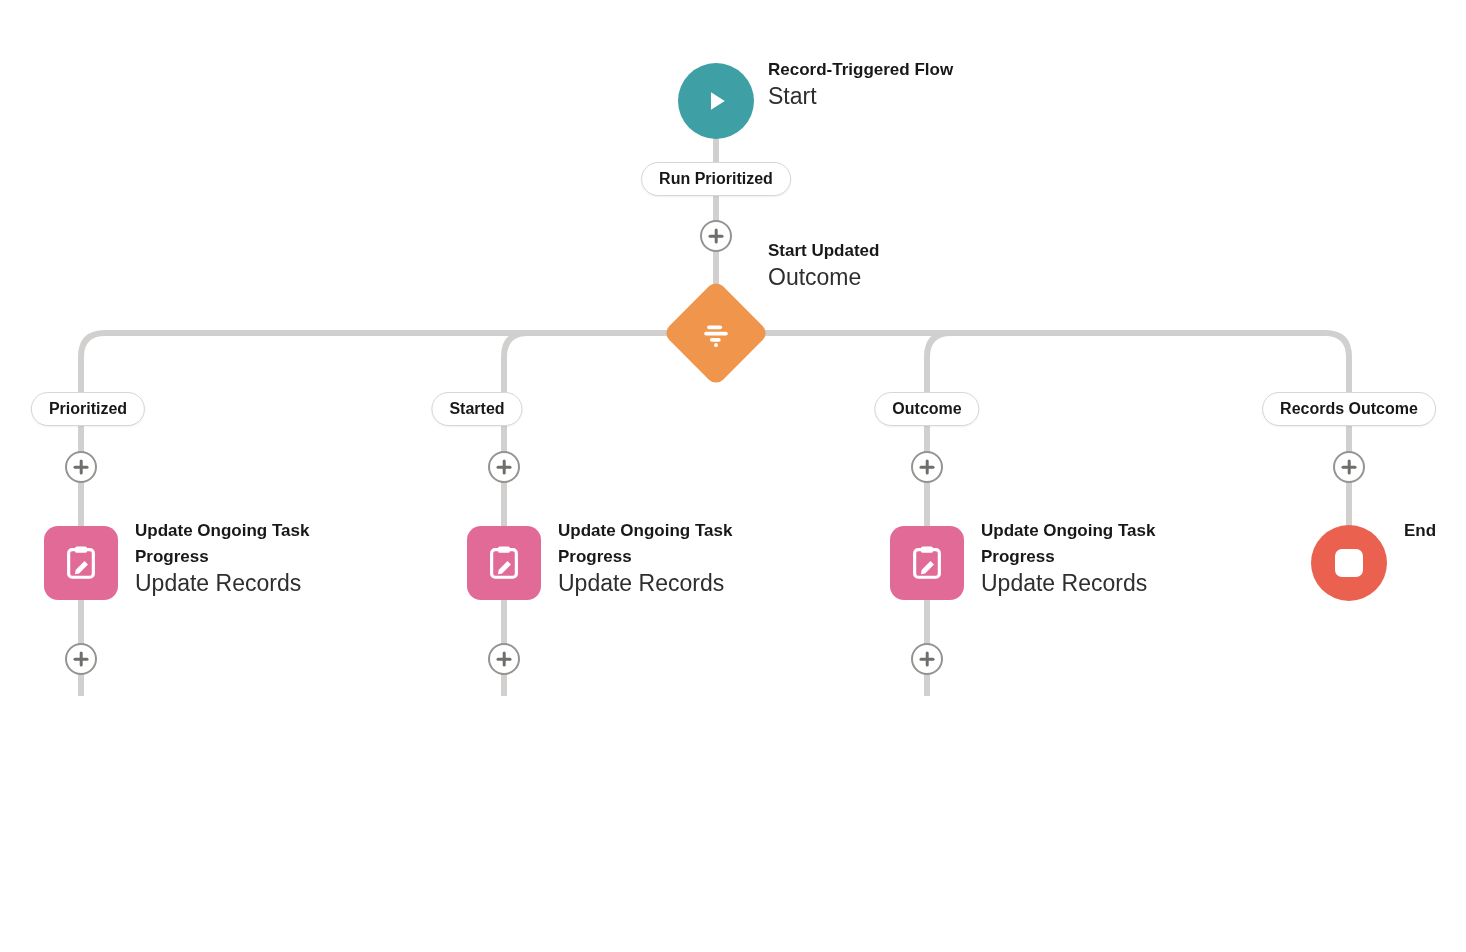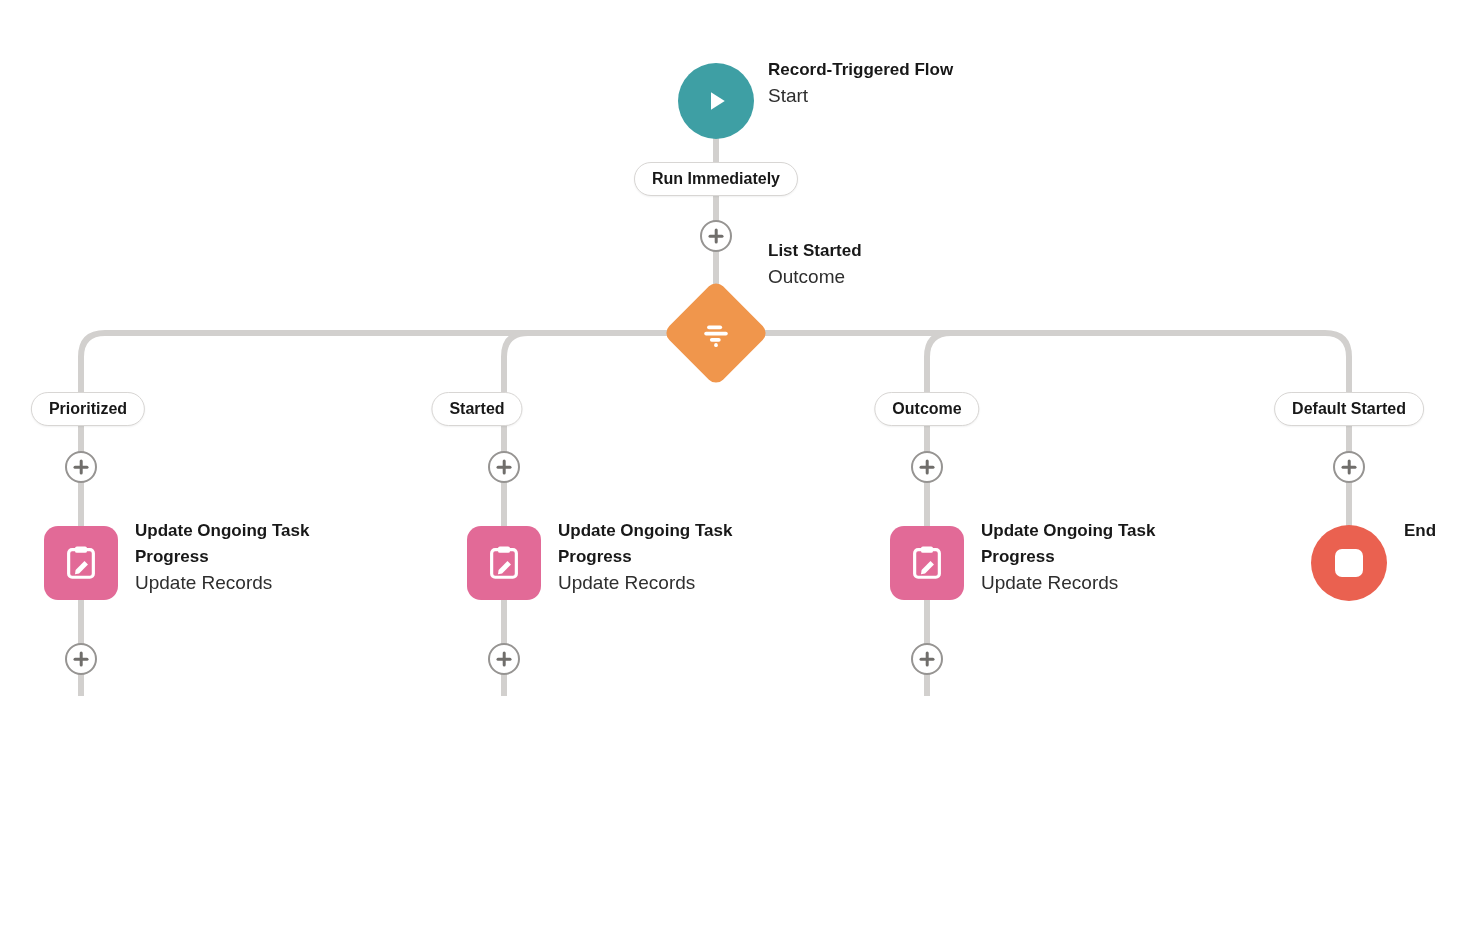--- a/index.html
+++ b/index.html
@@ -83,21 +83,21 @@
   .plus::before{width:15px;height:2.6px;transform:translate(-50%,-50%);}
   .plus::after{width:2.6px;height:15px;transform:translate(-50%,-50%);}
 
   
   .label-block{position:absolute;}
   .label-block .title{
     font-size:17px;font-weight:700;color:var(--text-title);
     line-height:26px;max-width:232px;
   }
   .label-block .subtitle{
-    font-size:19px;font-weight:400;color:var(--text-subtitle);
+    font-size:23px;font-weight:400;color:var(--text-subtitle);
     line-height:26px;
   }
 </style>
 </head>
 <body>
 
 <div class="canvas">
 
   <svg class="connectors" width="1466" height="952" aria-hidden="true">
 
@@ -121,45 +121,45 @@
   <div class="node-circle start" style="left:716px;top:101px">
     <svg width="30" height="30" viewBox="0 0 24 24">
       <polygon points="8,5 19,12 8,19" fill="#ffffff"></polygon>
     </svg>
   </div>
   <div class="label-block" style="left:768px;top:57px">
     <div class="title">Record-Triggered Flow</div>
     <div class="subtitle">Start</div>
   </div>
 
-  <div class="pill" style="left:716px;top:179px">Run Immediately</div>
+  <div class="pill" style="left:716px;top:179px">Run Prioritized</div>
 
   <button class="plus" style="left:716px;top:236px"></button>
 
   <div class="diamond" style="left:716px;top:333px">
     <span class="diamond-inner">
       <svg width="34" height="34" viewBox="0 0 24 24">
         <g stroke="#ffffff" stroke-width="2.6" stroke-linecap="round">
           <line x1="7" y1="8" x2="15" y2="8"></line>
           <line x1="5" y1="12.4" x2="19" y2="12.4"></line>
           <line x1="9" y1="16.8" x2="14" y2="16.8"></line>
           <line x1="12" y1="20.4" x2="12" y2="20.6"></line>
         </g>
       </svg>
     </span>
   </div>
   <div class="label-block" style="left:768px;top:238px">
-    <div class="title">List Started</div>
+    <div class="title">Start Updated</div>
     <div class="subtitle">Outcome</div>
   </div>
 
   <div class="pill" style="left:88px;top:409px">Prioritized</div>
   <div class="pill" style="left:477px;top:409px">Started</div>
   <div class="pill" style="left:927px;top:409px">Outcome</div>
-  <div class="pill" style="left:1349px;top:409px">Default Started</div>
+  <div class="pill" style="left:1349px;top:409px">Records Outcome</div>
 
   <button class="plus" style="left:81px;top:467px"></button>
   <button class="plus" style="left:504px;top:467px"></button>
   <button class="plus" style="left:927px;top:467px"></button>
   <button class="plus" style="left:1349px;top:467px"></button>
 
   <div class="node-square" style="left:81px;top:563px">
     <svg width="38" height="38" viewBox="0 0 24 24">
       <rect x="4.2" y="3.6" width="15.6" height="17.4" rx="2.2" fill="none" stroke="#ffffff" stroke-width="2"></rect>
       <rect x="8.2" y="1.6" width="7.6" height="4" rx="1.2" fill="#ffffff"></rect>

